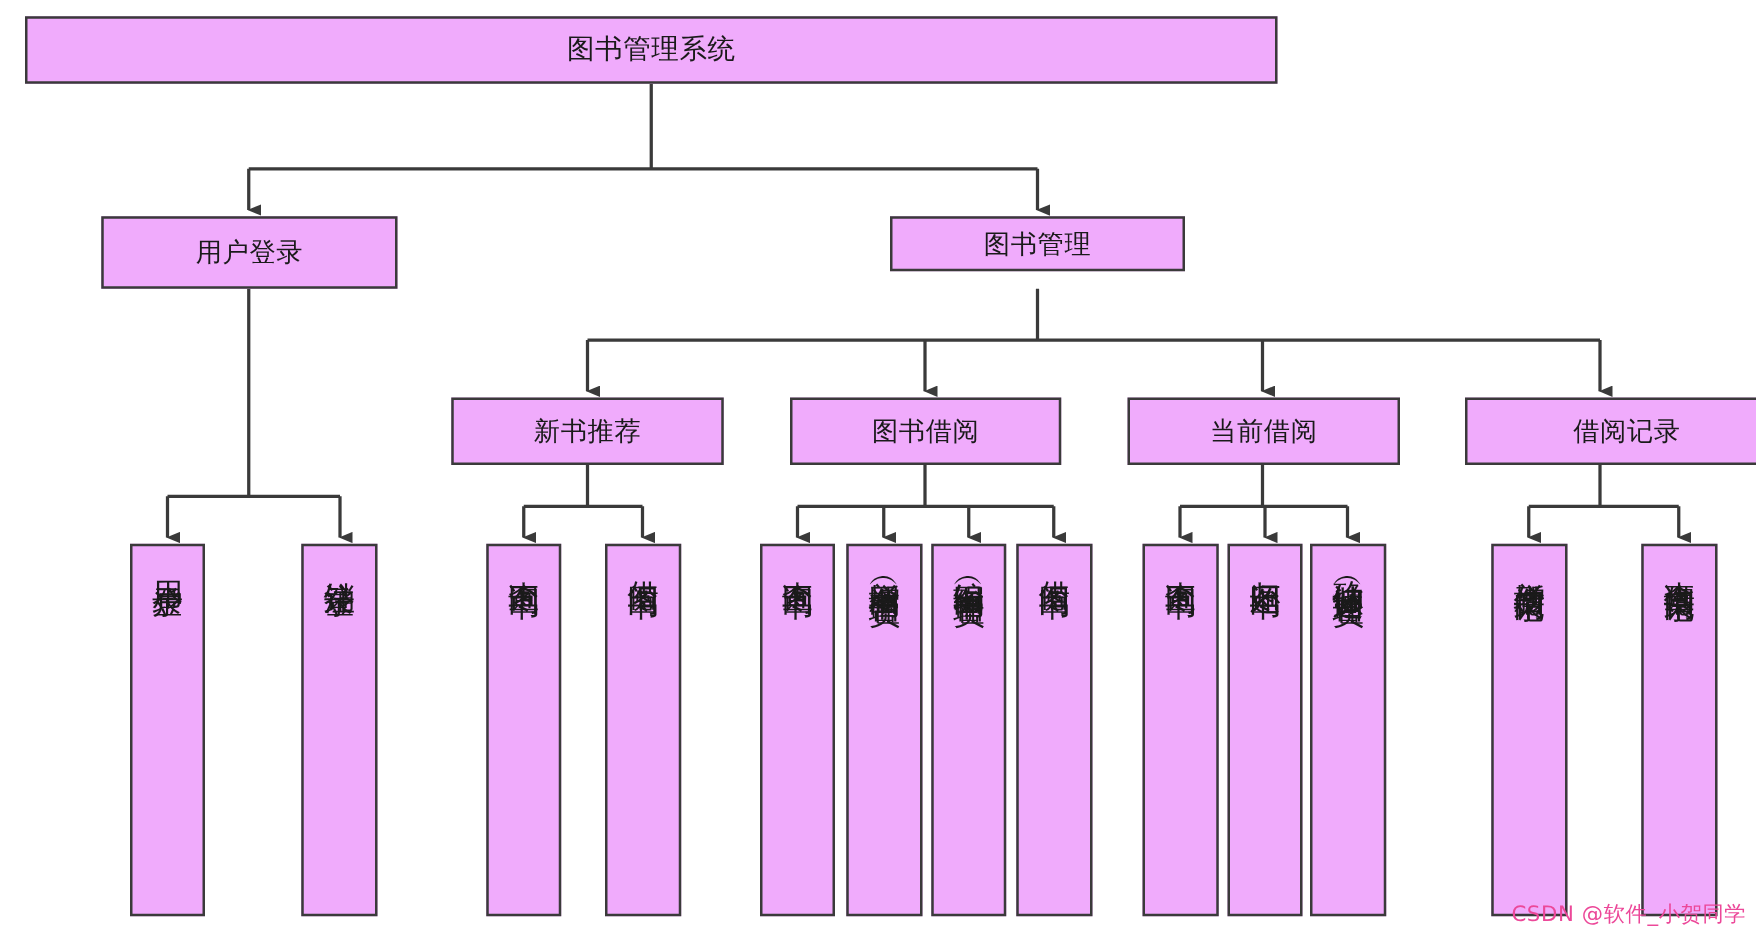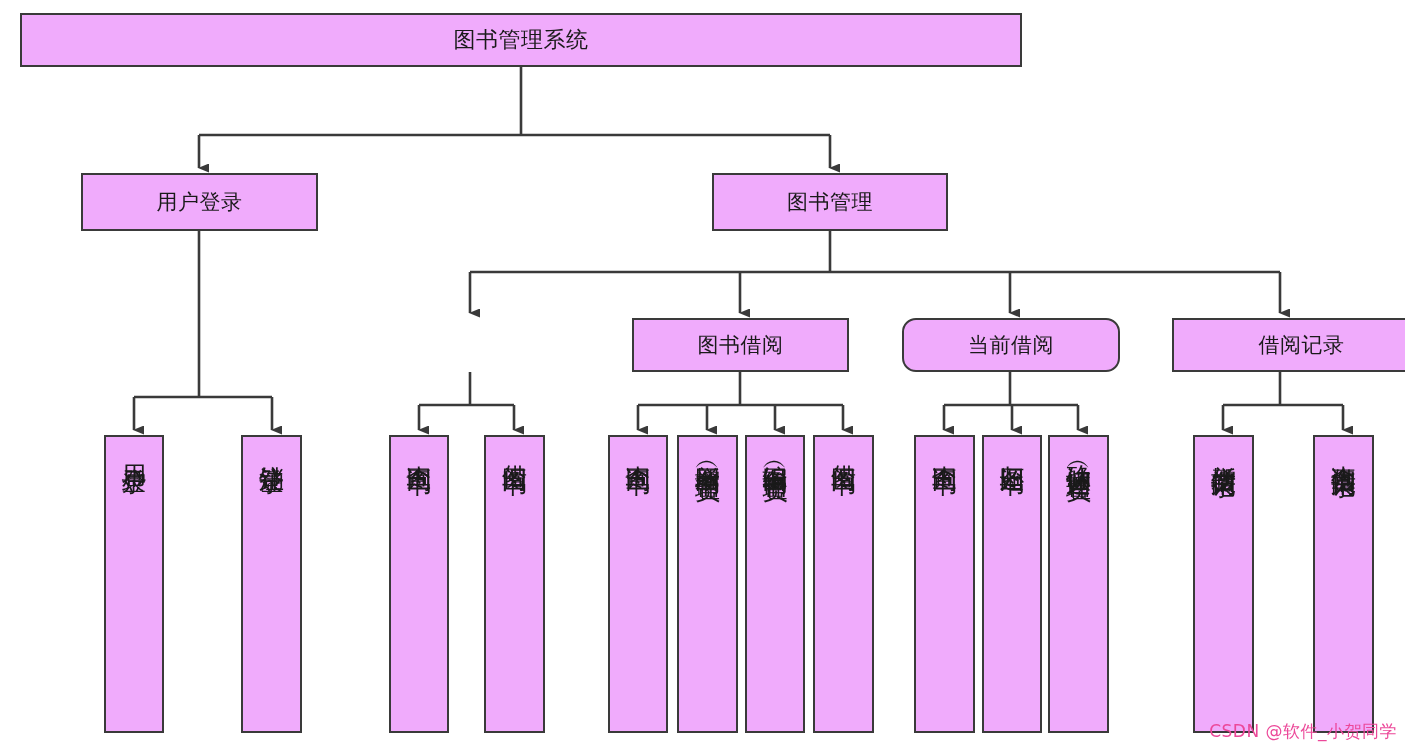--- a/index.html
+++ b/index.html
@@ -137,28 +137,31 @@
     </g>
   </svg>
 
   <div class="node root horiz" style="left:20px; top:13px; width:1002px; height:54px;">
     <span class="lbl">图书管理系统</span>
   </div>
 
   <div class="node horiz" style="left:81px; top:173px; width:237px; height:58px;">
     <span class="lbl">用户登录</span>
   </div>
-  <div class="node horiz" style="left:712px; top:173px; width:236px; height:58px;">
+  <div class="node horiz" style="left:712px; top:173px; width:236px; height:44px;">
     <span class="lbl">图书管理</span>
   </div>
 
+  <div class="node horiz" style="left:361px; top:318px; width:218px; height:54px;">
+    <span class="lbl">新书推荐</span>
+  </div>
   <div class="node horiz" style="left:632px; top:318px; width:217px; height:54px;">
     <span class="lbl">图书借阅</span>
   </div>
-  <div class="node horiz" style="left:902px; top:318px; width:218px; height:54px;border-radius:14px;">
+  <div class="node horiz" style="left:902px; top:318px; width:218px; height:54px;">
     <span class="lbl">当前借阅</span>
   </div>
   <div class="node horiz" style="left:1172px; top:318px; width:259px; height:54px;">
     <span class="lbl">借阅记录</span>
   </div>
 
   <div class="node leaf" style="left:104px; top:435px; width:60px; height:298px;">
     <span class="lbl">用户登录</span>
   </div>
   <div class="node leaf" style="left:241px; top:435px; width:61px; height:298px;">

